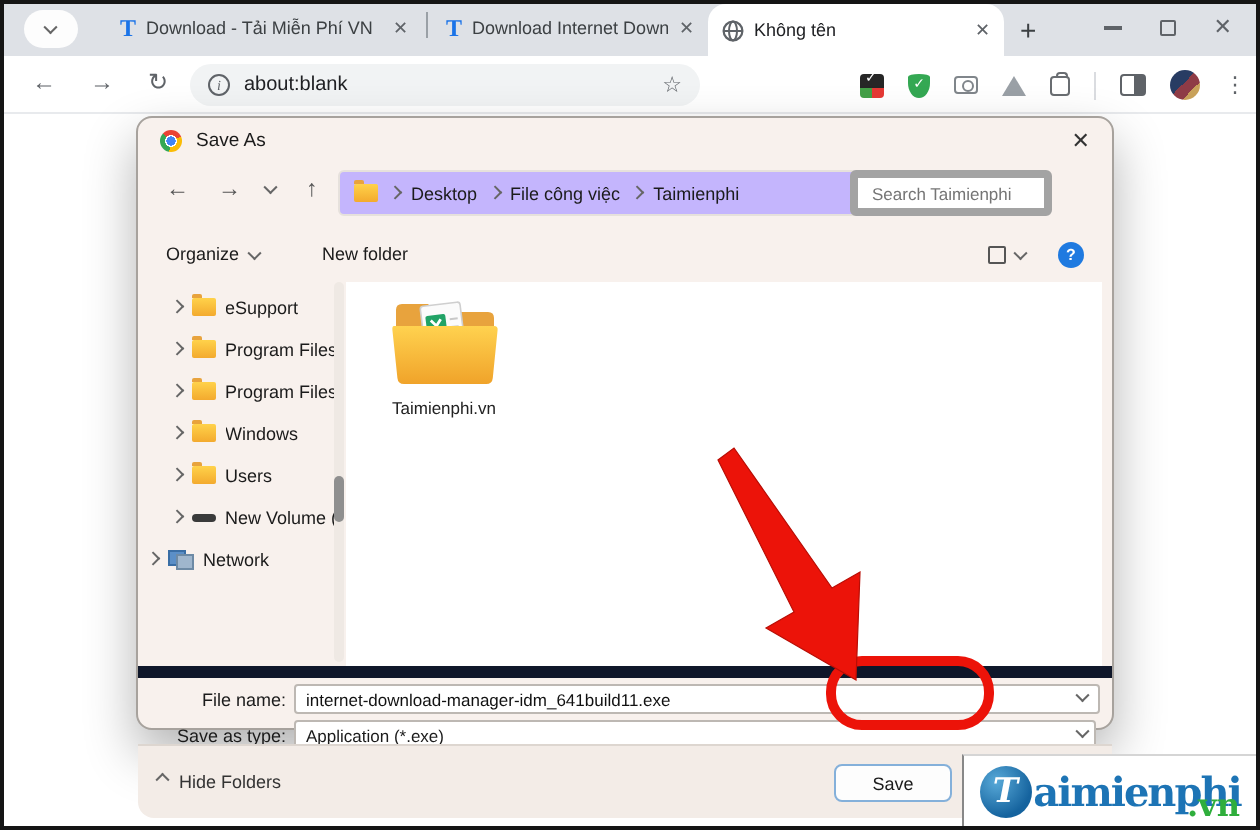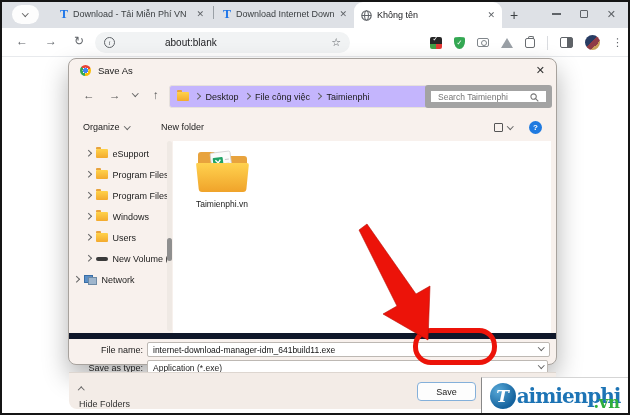--- a/index.html
+++ b/index.html
@@ -23,21 +23,21 @@
   .wincontrols { margin-left:auto; display:flex; align-items:center; gap:19px; margin-right:14px; align-self:center; color:#5f6368; }
   .win-min { width:9px; height:1.3px; background:#5f6368; }
   .win-max { width:8px; height:8px; border:1.3px solid #5f6368; border-radius:1px; }
   .win-close { font-size:11px; line-height:1; }
 
   
   .toolbar { position:absolute; top:28px; left:0; right:0; height:29px; background:#fff; border-bottom:1px solid #e8eaed; }
   .nav-ic { position:absolute; top:6px; font-size:12px; color:#5f6368; }
   .omnibox { position:absolute; left:95px; top:4px; width:255px; height:21px; border-radius:11px; background:#f1f3f4; display:flex; align-items:center; padding:0 9px; gap:7px; }
   .info-badge { width:11px; height:11px; border:1.1px solid #5f6368; border-radius:50%; color:#5f6368; font-size:7px; display:flex; align-items:center; justify-content:center; font-style:italic; font-family:"Liberation Serif",serif; }
-  .url { font-size:10px; color:#202124; flex:1;margin-left:43px; }
+  .url { font-size:10px; color:#202124; flex:1; }
   .star { font-size:11px; color:#5f6368; }
   .extbar { position:absolute; left:430px; top:4px; height:21px; display:flex; align-items:center; gap:12px; }
   .ext-idm { width:12px; height:12px; border-radius:2px;
      background:linear-gradient(180deg,#262626 0 58%,transparent 58%),linear-gradient(90deg,#43a047 0 50%,#e53935 50% 100%); position:relative; }
   .ext-idm::after { content:"✓"; position:absolute; top:-2px; left:2.5px; color:#fff; font-size:7px; }
   .ext-shield { width:11px; height:12px; background:#34a853; border-radius:50% 50% 50% 50% / 12% 12% 62% 62%; color:#fff; font-size:7px; text-align:center; line-height:11px; }
   .ext-camera { width:12px; height:9px; border:1.2px solid #80868b; border-radius:2px; position:relative; }
   .ext-camera::after { content:""; position:absolute; top:1px; left:3px; width:4px; height:4px; border:1.1px solid #80868b; border-radius:50%; }
   .ext-mountain { width:0; height:0; border-left:6px solid transparent; border-right:6px solid transparent; border-bottom:10px solid #9aa0a6; }
   .ext-puzzle { width:10px; height:10px; border:1.3px solid #696d71; border-radius:2px; position:relative; }
@@ -53,21 +53,21 @@
 
   
   .dialog { position:absolute; left:68px; top:58px; width:489px; height:307px; background:#f8f1ed; border:1px solid #a7a29d; border-radius:8px; box-shadow:0 12px 26px rgba(0,0,0,.3); font-size:9px; color:#1b1b1b; z-index:10; }
   .dlg-title { height:22px; display:flex; align-items:center; gap:7px; padding:0 11px; font-size:9.5px; }
   .chrome-logo { width:11px; height:11px; border-radius:50%;
      background:radial-gradient(circle,#4285f4 0 29%,#fff 30% 38%,transparent 39%),conic-gradient(from -45deg,#ea4335 0 110deg,#fbbc05 110deg 235deg,#34a853 235deg 360deg); }
   .dlg-close { margin-left:auto; font-size:11px; color:#333; }
   .dlg-nav { position:relative; height:32px; }
   .dlg-nav .nav-a { position:absolute; top:8px; font-size:11.5px; color:#555; }
   .crumbbox { position:absolute; left:100px; top:4px; width:312px; height:23px; background:#c4b5fd; border:1px solid #e6e1dc; border-radius:3px; display:flex; align-items:center; gap:6px; padding:0 7px; }
-  .searchbox { position:absolute; left:356px; top:4px; width:127px; height:23px; background:#fff; border:6px solid #a3a3a3; border-radius:3px; display:flex; align-items:flex-end; padding:0 7px; }
+  .searchbox { position:absolute; left:356px; top:4px; width:101px; height:23px; background:#fff; border:4px solid #a3a3a3; border-radius:3px; display:flex; align-items:center; padding:0 7px; }
   .searchbox input { border:none; outline:none; flex:1; font-size:8.5px; color:#8a8a8a; background:transparent; width:90px; font-family:"Liberation Sans",sans-serif; }
   .chev { display:inline-block; width:4.5px; height:4.5px; border:solid #666; border-width:0 1.1px 1.1px 0; }
   .chev.r { transform:rotate(-45deg); }
   .chev.d { transform:rotate(45deg); margin-top:-2px; }
   .chev.u { transform:rotate(-135deg); margin-top:2px; }
   .folder-sm { width:12px; height:9px; background:linear-gradient(180deg,#ffd24a,#f3aa2e); border-radius:1px; position:relative; flex:none; }
   .folder-sm::before { content:""; position:absolute; top:-2px; left:0; width:5px; height:2px; background:#e8a33d; border-radius:1px 1px 0 0; }
   .refresh { font-size:11px; color:#555; }
   .dlg-cmds { height:28px; display:flex; align-items:center; padding:0 14px; gap:5px; }
   .cmd-gap { width:22px; }
@@ -91,21 +91,21 @@
   .file-tile .fname { font-size:8.5px; margin-top:4px; color:#222; }
 
   .name-rows { position:relative; height:39px; border-top:6px solid #0f172a; }
   .frow-label { position:absolute; left:0; width:74px; text-align:right; font-size:9px; }
   .fn-input { position:absolute; left:78px; right:8px; top:3px; height:15px; background:#fff; border:1px solid #bdb8b3; border-radius:2px; font-size:8.5px; padding:0 16px 0 5px; color:#111; font-family:"Liberation Sans",sans-serif; width:403px; }
   .type-select { position:absolute; left:78px; right:8px; top:21px; height:15px; background:#fff; border:1px solid #bdb8b3; border-radius:2px; display:flex; align-items:center; padding:0 5px; font-size:8.5px; }
   .combo-chev { position:absolute; top:8px; right:13px; }
   .combo-chev2 { position:absolute; top:26px; right:13px; }
 
   .dlg-footer { height:37px; background:#f3ece7; border-top:1px solid #ddd6d0; border-radius:0 0 8px 8px; position:relative; }
-  .hidefolders { position:absolute; left:10px; top:13px; display:flex; align-items:flex-start; gap:6px; font-size:9px; color:#333;flex-direction:column; }
+  .hidefolders { position:absolute; left:10px; top:13px; display:flex; align-items:flex-start; gap:6px; font-size:9px; color:#333; }
   .btn { position:absolute; top:9px; height:19px; background:#fdfdfd; border-radius:4px; font-size:9px; color:#1b1b1b; display:flex; align-items:center; justify-content:center; }
   .btn-save { left:348px; width:59px; border:1px solid #84b0da; }
   .btn-cancel { left:434px; width:55px; border:1px solid #cfc8c2;text-align:center; }
   .grip { position:absolute; right:3px; bottom:3px; width:7px; height:7px; border-right:2px dotted #b5aea8; border-bottom:2px dotted #b5aea8; }
 
   
   .save-ring { position:absolute; left:413px; top:328px; width:84px; height:37px; border:5px solid #ec1309; border-radius:18px; z-index:40; }
   .arrow-svg { position:absolute; inset:0; z-index:41; pointer-events:none; }
 
   

